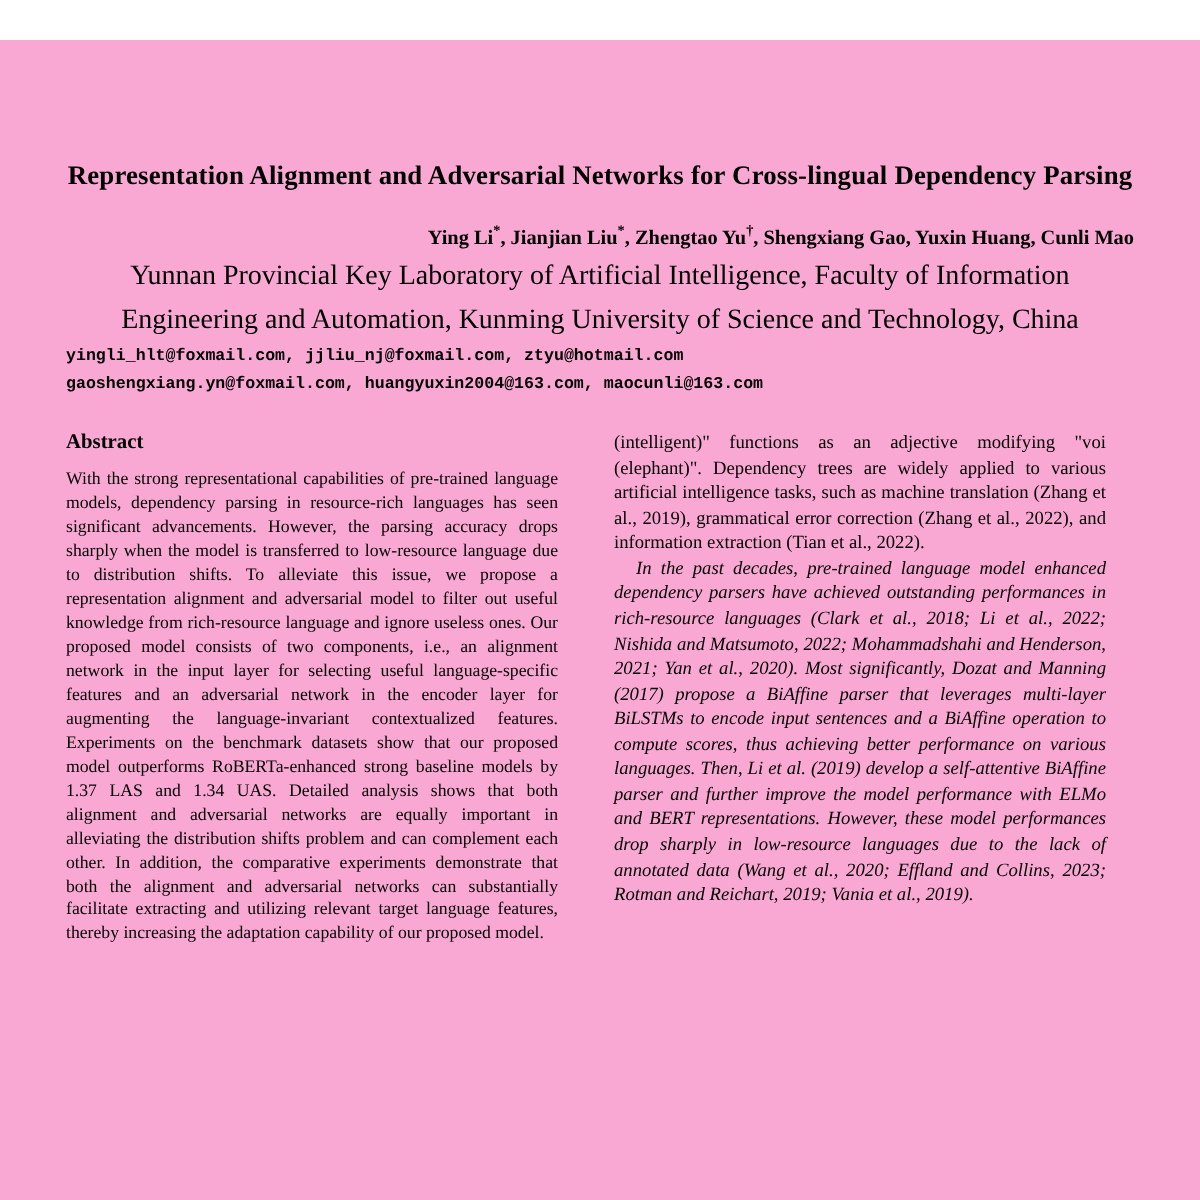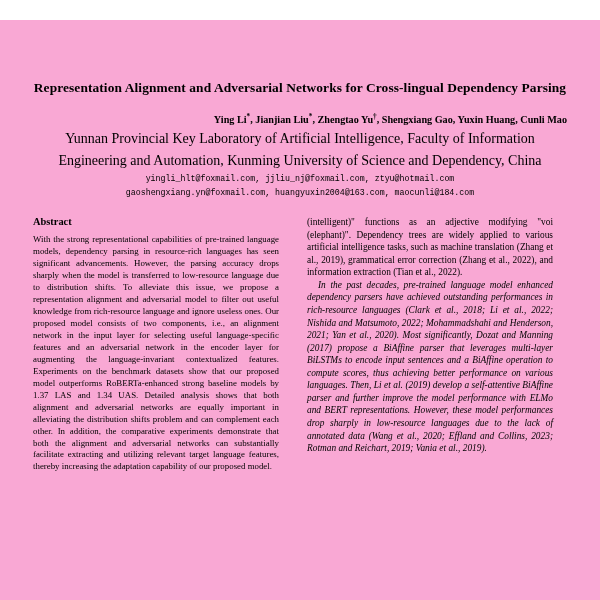--- a/index.html
+++ b/index.html
@@ -51,22 +51,22 @@
     padding-top: 2px;
     font-size: 14px;
     text-align: center;
     line-height: 1.42;
   }
   .emails {
     margin: 0;
     padding-top: 2px;
     font-family: "Liberation Mono", "DejaVu Sans Mono", monospace;
     font-size: 8.3px;
-    text-align: center;
     line-height: 1.52;
+    font-weight: bold;
   }
   .columns {
     display: flex;
     margin-top: 16px;
     gap: 28px;
   }
   .col {
     width: 246px;
     flex: 0 0 246px;
   }
@@ -109,24 +109,24 @@
   <div class="authors">
     <span>Ying Li</span><sup>*</sup>,
     <span>Jianjian Liu</span><sup>*</sup>,
     <span>Zhengtao Yu</span><sup>†</sup>,
     <span>Shengxiang Gao</span>,
     <span>Yuxin Huang</span>,
     <span>Cunli Mao</span>
   </div>
 
   <div class="affiliation">Yunnan Provincial Key Laboratory of Artificial Intelligence, Faculty of Information</div>
-  <div class="affiliation">Engineering and Automation, Kunming University of Science and Dependency, China</div>
+  <div class="affiliation">Engineering and Automation, Kunming University of Science and Technology, China</div>
 
   <div class="emails">yingli_hlt@foxmail.com, jjliu_nj@foxmail.com, ztyu@hotmail.com</div>
-  <div class="emails">gaoshengxiang.yn@foxmail.com, huangyuxin2004@163.com, maocunli@184.com</div>
+  <div class="emails">gaoshengxiang.yn@foxmail.com, huangyuxin2004@163.com, maocunli@163.com</div>
 
   <div class="columns">
 
     <div class="col col-left">
       <h2 class="section-heading">Abstract</h2>
       <p class="abstract-body">With the strong representational capabilities of pre-trained language models, dependency parsing in resource-rich languages has seen significant advancements. However, the parsing accuracy drops sharply when the model is transferred to low-resource language due to distribution shifts. To alleviate this issue, we propose a representation alignment and adversarial model to filter out useful knowledge from rich-resource language and ignore useless ones. Our proposed model consists of two components, i.e., an alignment network in the input layer for selecting useful language-specific features and an adversarial network in the encoder layer for augmenting the language-invariant contextualized features. Experiments on the benchmark datasets show that our proposed model outperforms RoBERTa-enhanced strong baseline models by 1.37 LAS and 1.34 UAS. Detailed analysis shows that both alignment and adversarial networks are equally important in alleviating the distribution shifts problem and can complement each other. In addition, the comparative experiments demonstrate that both the alignment and adversarial networks can substantially facilitate extracting and utilizing relevant target language features, thereby increasing the adaptation capability of our proposed model.</p>
     </div>
 
     <div class="col col-right">
       <p class="body-para">(intelligent)" functions as an adjective modifying "voi (elephant)". Dependency trees are widely applied to various artificial intelligence tasks, such as machine translation (Zhang et al., 2019), grammatical error correction (Zhang et al., 2022), and information extraction (Tian et al., 2022).</p>

